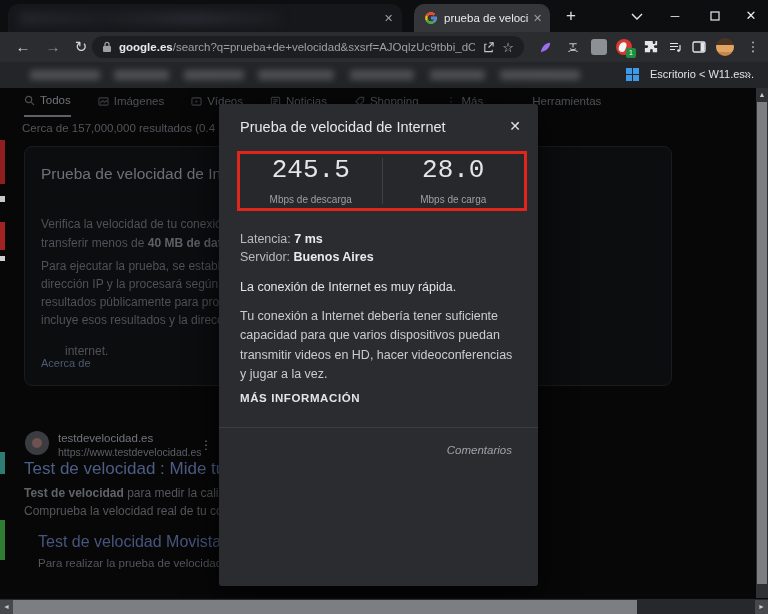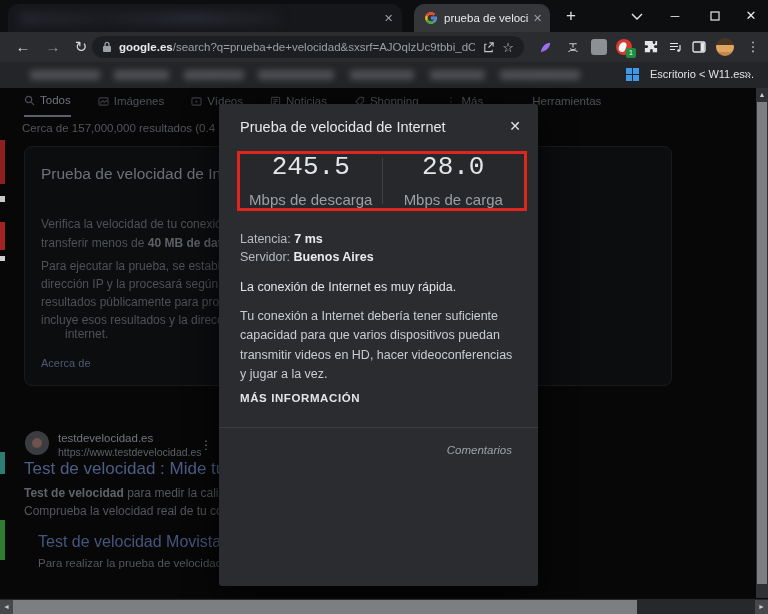--- a/index.html
+++ b/index.html
@@ -85,21 +85,21 @@
   
   .dialog { position:absolute; left:219px; top:104px; width:319px; height:482px; background:#2a2c30;
             border-radius:3px; box-shadow:0 10px 34px rgba(0,0,0,.75); z-index:50; }
   .d-title { position:absolute; left:21px; top:15px; font-size:14.5px; color:#e6e8eb; }
   .d-close { position:absolute; right:13px; top:12px; width:20px; height:20px; color:#dfe1e5; font-size:14px;
              text-align:center; line-height:20px; }
   .speedbox { position:absolute; left:18px; top:47px; width:290px; height:60px; border:3px solid #e0261c;
               display:flex; background:#26282b; }
   .metric { flex:1; display:flex; flex-direction:column; align-items:center; justify-content:center; }
   .metric .val { font-size:26px; color:#e2e5e9; line-height:1.05;font-family:Liberation Mono, monospace; }
-  .metric .lab { font-size:15px; color:#9aa0a6; margin-top:10px; }
+  .metric .lab { font-size:10px; color:#9aa0a6; margin-top:10px; }
   .m-div { width:1px; background:#3e4044; margin:4px 0; }
   .infoline { position:absolute; left:21px; font-size:12.5px; color:#b7bbc0; }
   .infoline .v { color:#e8eaed; font-weight:bold; }
   .verdict { position:absolute; left:21px; top:176px; font-size:12.5px; color:#e0e3e7; }
   .para { position:absolute; left:21px; top:203px; width:280px; font-size:12.5px; line-height:1.55;
           color:#c9ccd1; }
   .btn-text { position:absolute; left:21px; top:288px; font-size:11.5px; font-weight:bold;
               letter-spacing:.6px; color:#e3e5e9; }
   .btn-fill { position:absolute; left:149px; top:279px; width:140px; height:27px; border-radius:4px;
               background:#a4c2f9; color:#273a5e; font-size:11px; font-weight:bold; letter-spacing:.5px;
@@ -297,21 +297,21 @@
     <div class="stats">Cerca de 157,000,000 resultados (0.4</div>
 
     <div class="card">
       <div class="ctitle">Prueba de velocidad de Interne</div>
       <div class="cline" style="top:70px;">Verifica la velocidad de tu conexión</div>
       <div class="cline" style="top:89px;"><span>transferir menos de </span><b>40 MB de datos</b></div>
       <div class="cline" style="top:112px;">Para ejecutar la prueba, se establec</div>
       <div class="cline" style="top:130px;">dirección IP y la procesará según su</div>
       <div class="cline" style="top:148px;">resultados públicamente para promo</div>
       <div class="cline" style="top:166px;">incluye esos resultados y la direcció</div>
-      <div class="cline" style="top:180px;padding-left:24px;">internet.</div>
+      <div class="cline" style="top:197px;padding-left:24px;">internet.</div>
       <div class="about">Acerca de</div>
     </div>
 
     <div class="r-favicon"></div>
     <div class="r-site">testdevelocidad.es</div>
     <div class="r-url">https://www.testdevelocidad.es</div>
     <div class="r-more">⋮</div>
     <div class="r-title" style="left:24px; top:371px;">Test de velocidad : Mide tu</div>
     <div class="r-snip" style="left:24px; top:398px;"><b>Test de velocidad</b><span> para medir la calida</span></div>
     <div class="r-snip" style="left:24px; top:416px;">Comprueba la velocidad real de tu con</div>

